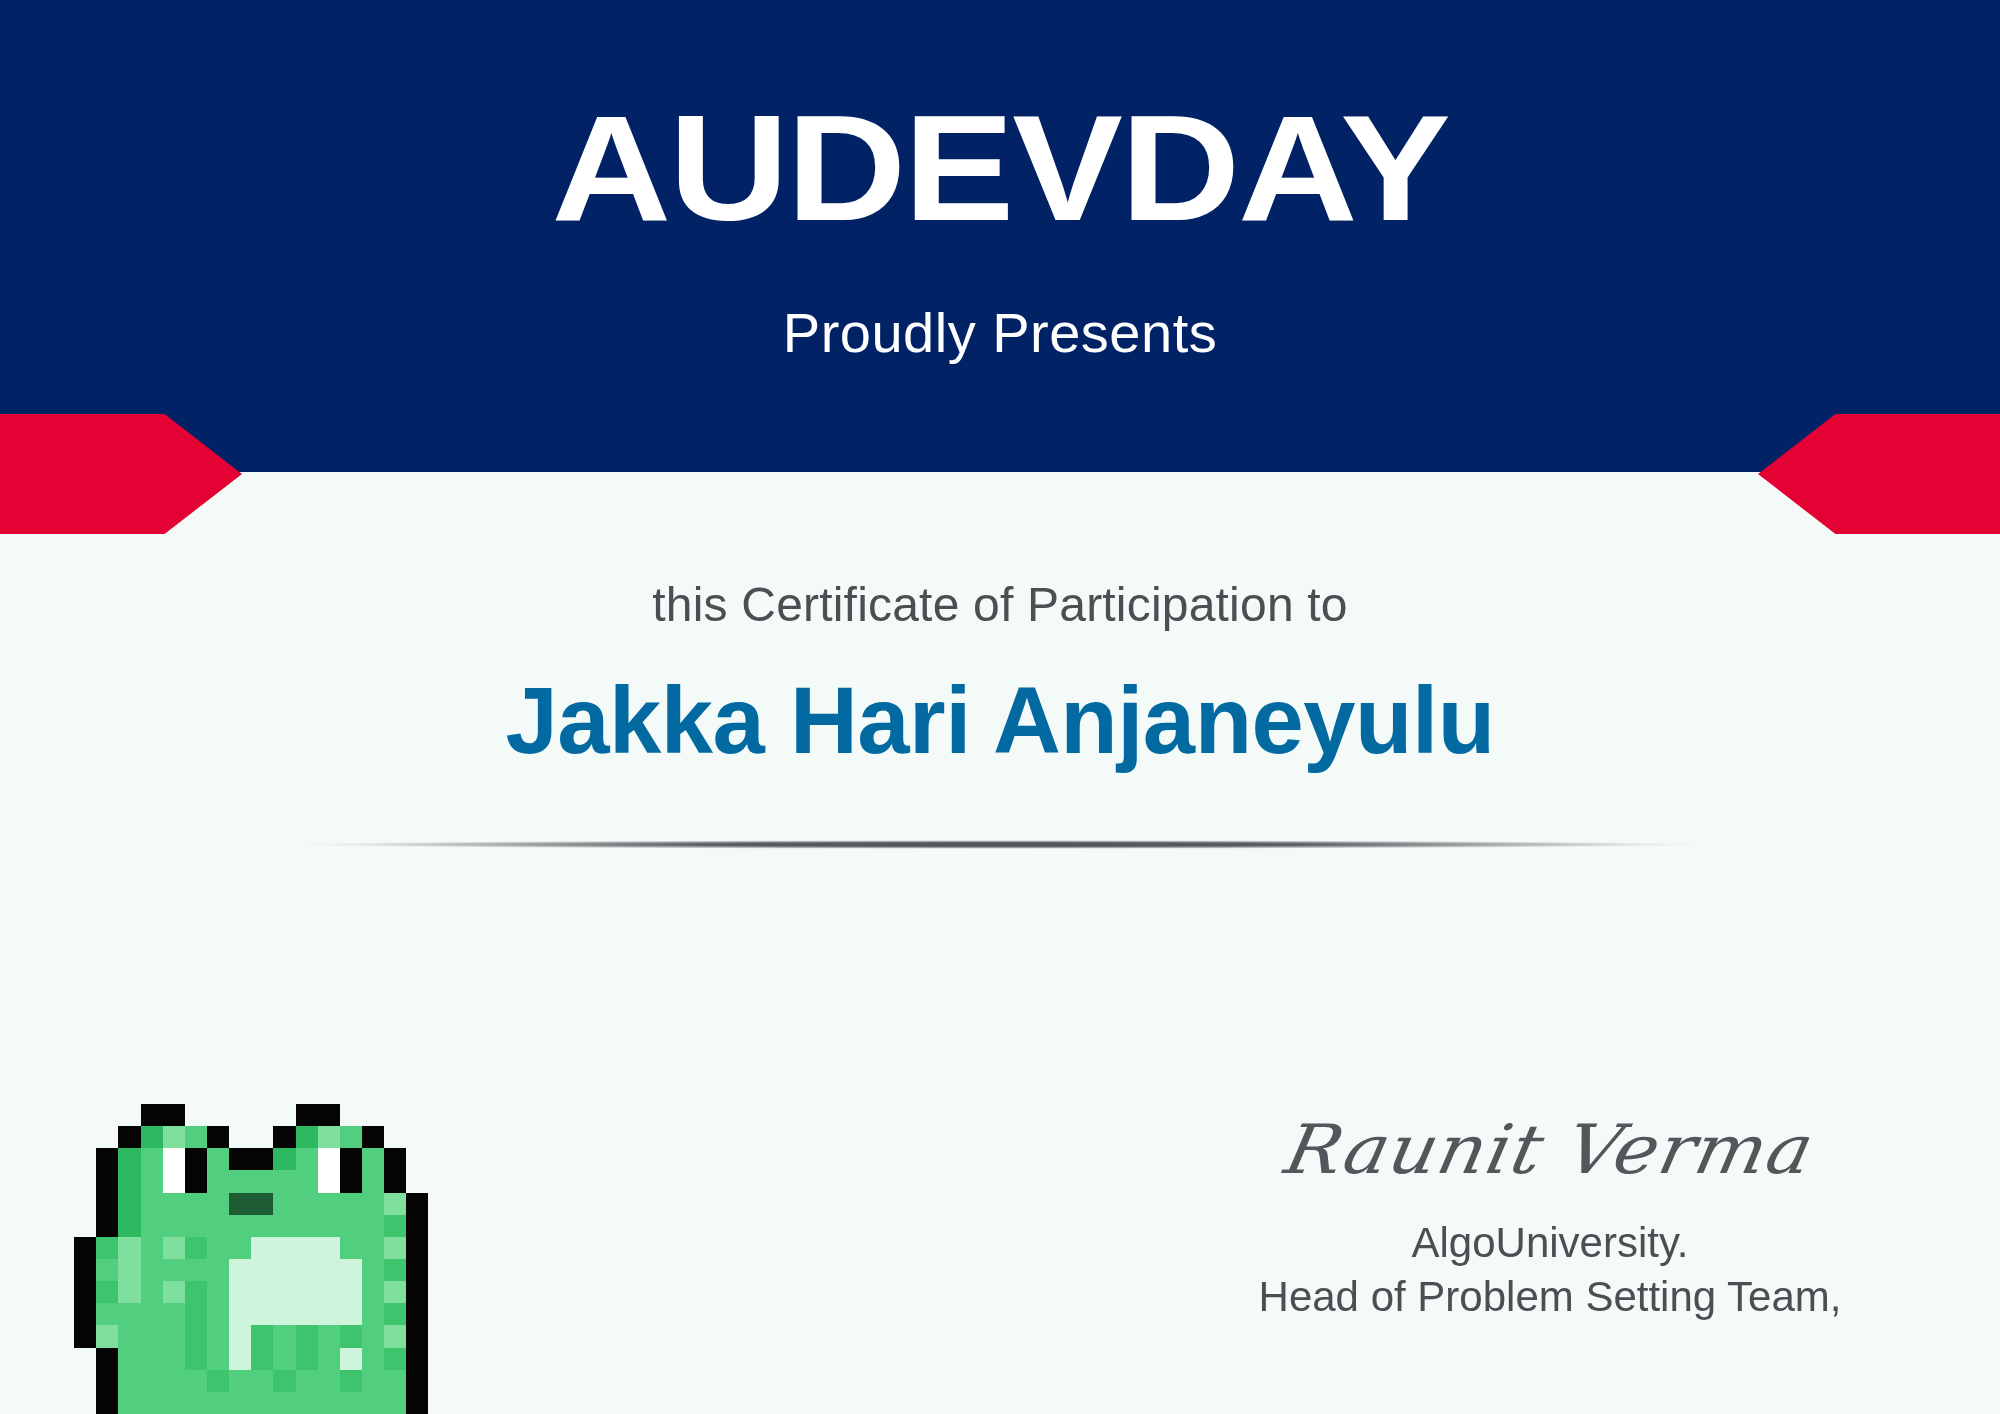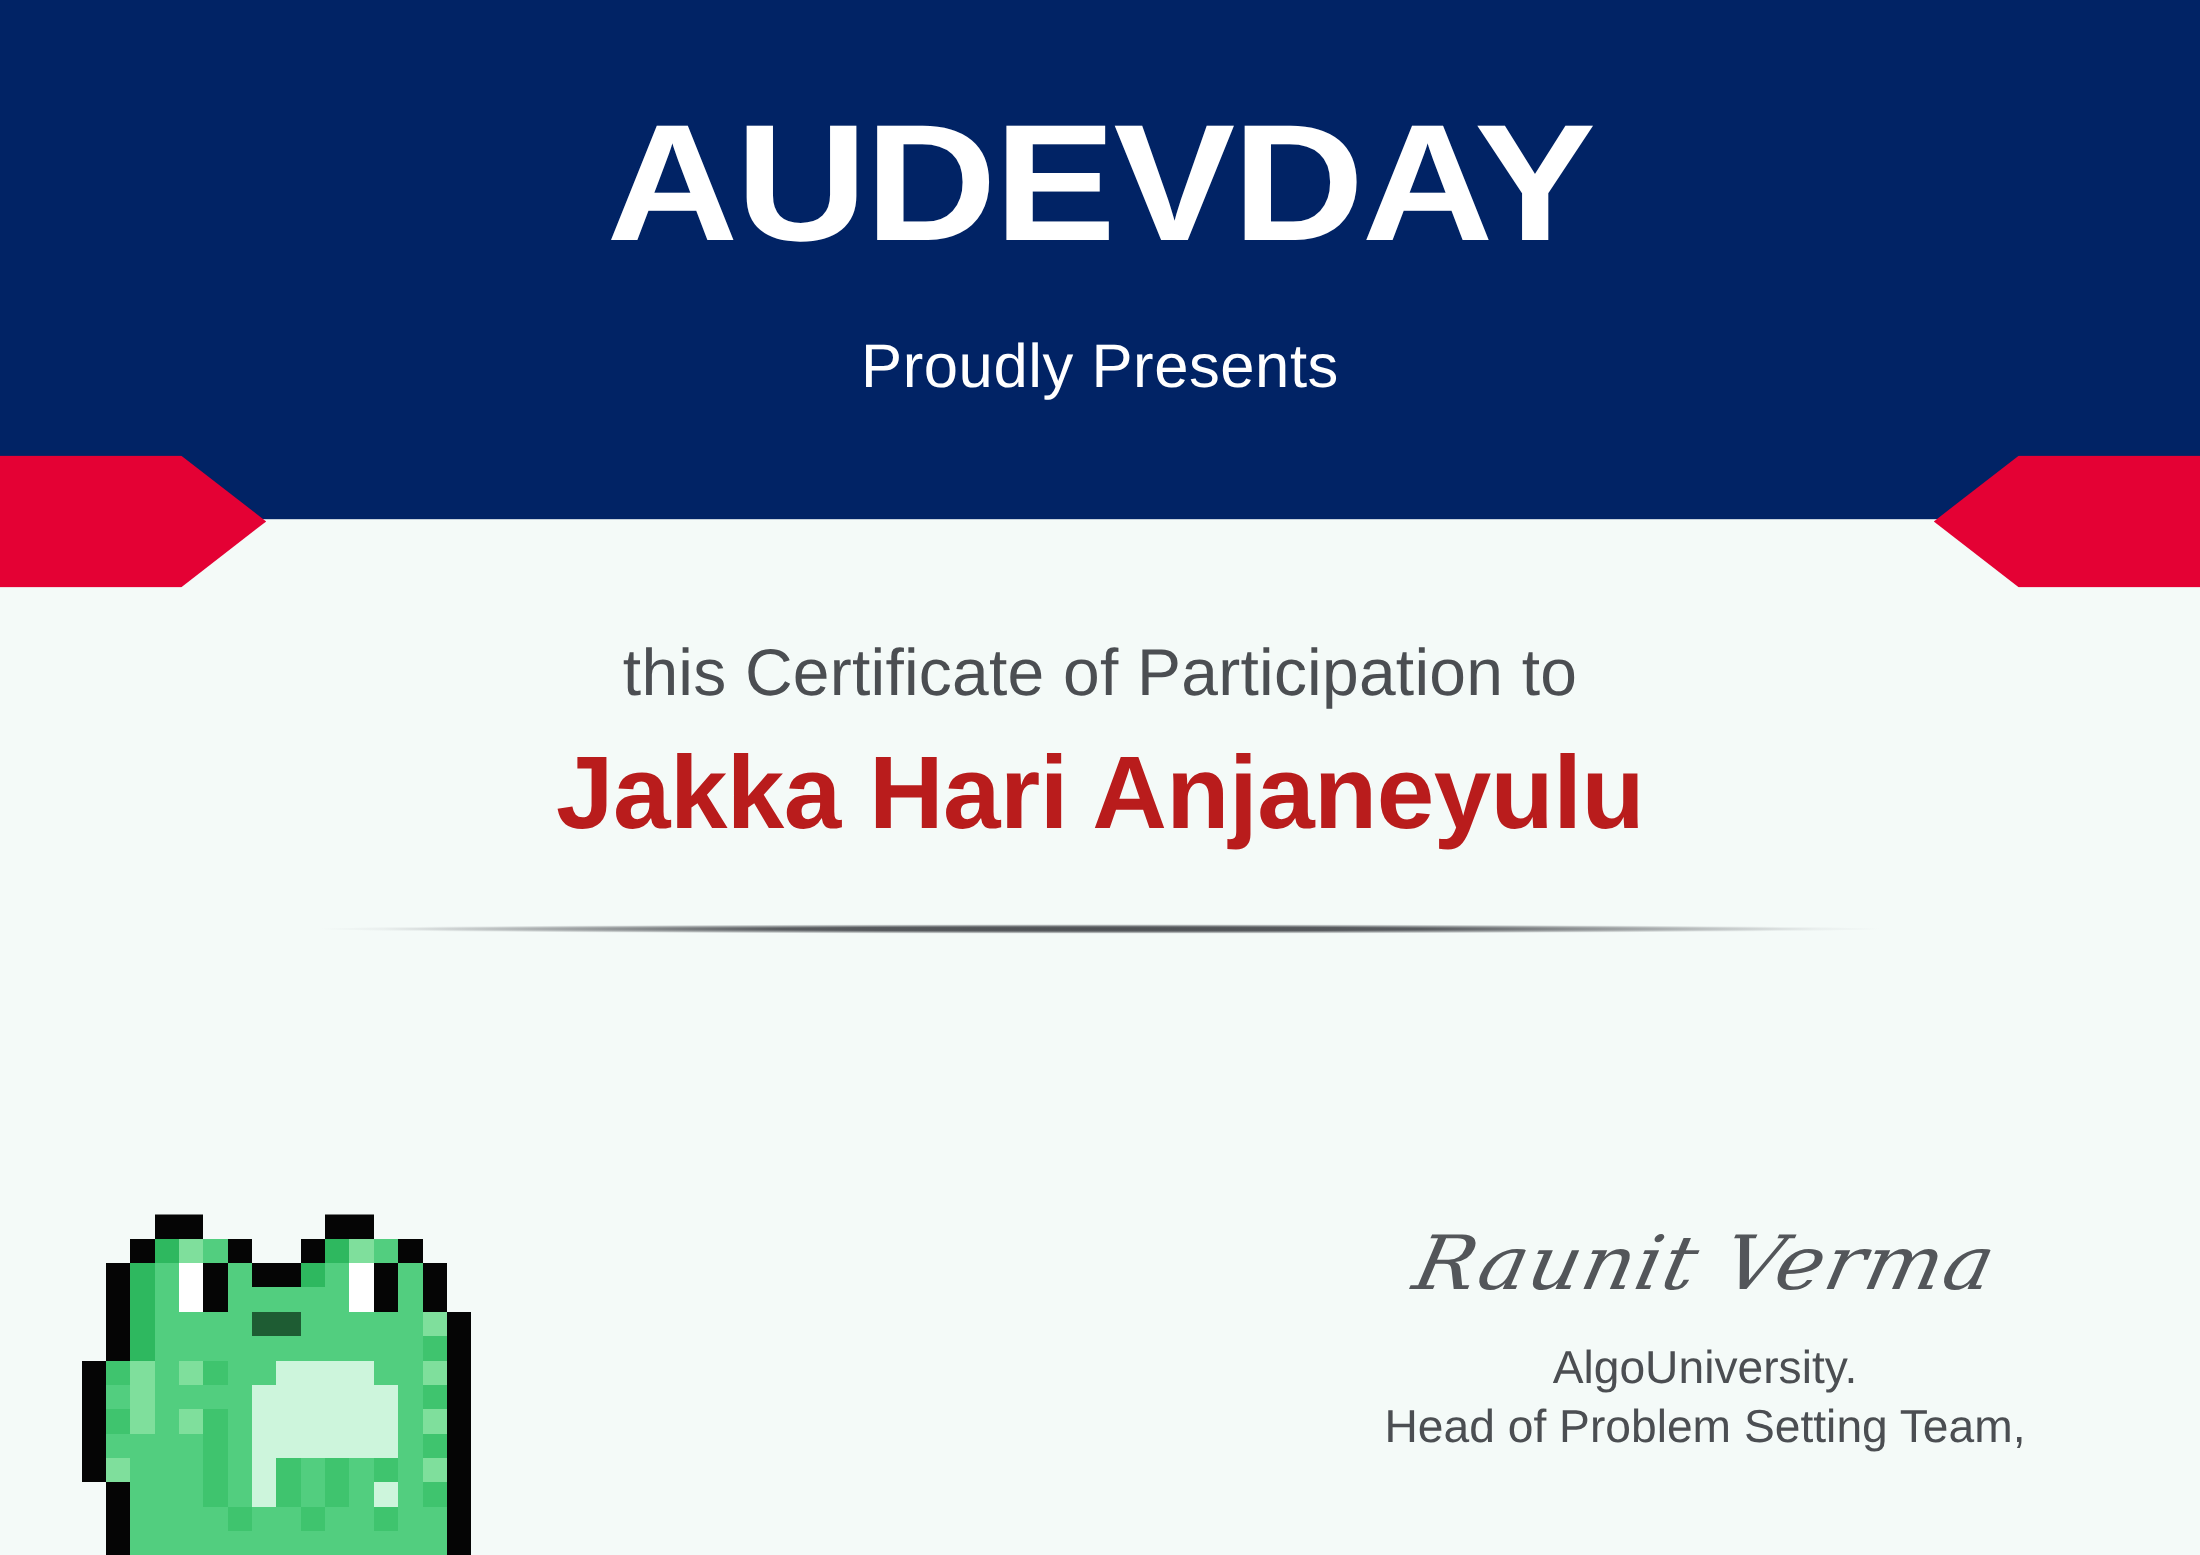--- a/index.html
+++ b/index.html
@@ -95,35 +95,35 @@
     height: 942px;
     z-index: 4;
   }
 
   .intro-line {
     position: absolute;
     left: 0;
     top: 105px;
     width: 2000px;
     text-align: center;
-    font-size: 60px;
+    font-size: 48px;
     color: #4b4e52;
     font-weight: 400;
     letter-spacing: 0.2px;
   }
 
   .recipient-name {
     position: absolute;
     left: 0;
     top: 200px;
     width: 2000px;
     text-align: center;
     font-size: 94px;
     font-weight: 700;
-    color: #b91c1c;
+    color: #0369a1;
     letter-spacing: -0.5px;
     line-height: 1.05;
   }
 
   .divider {
     position: absolute;
     left: 288px;
     top: 368px;
     width: 1424px;
     height: 9px;

